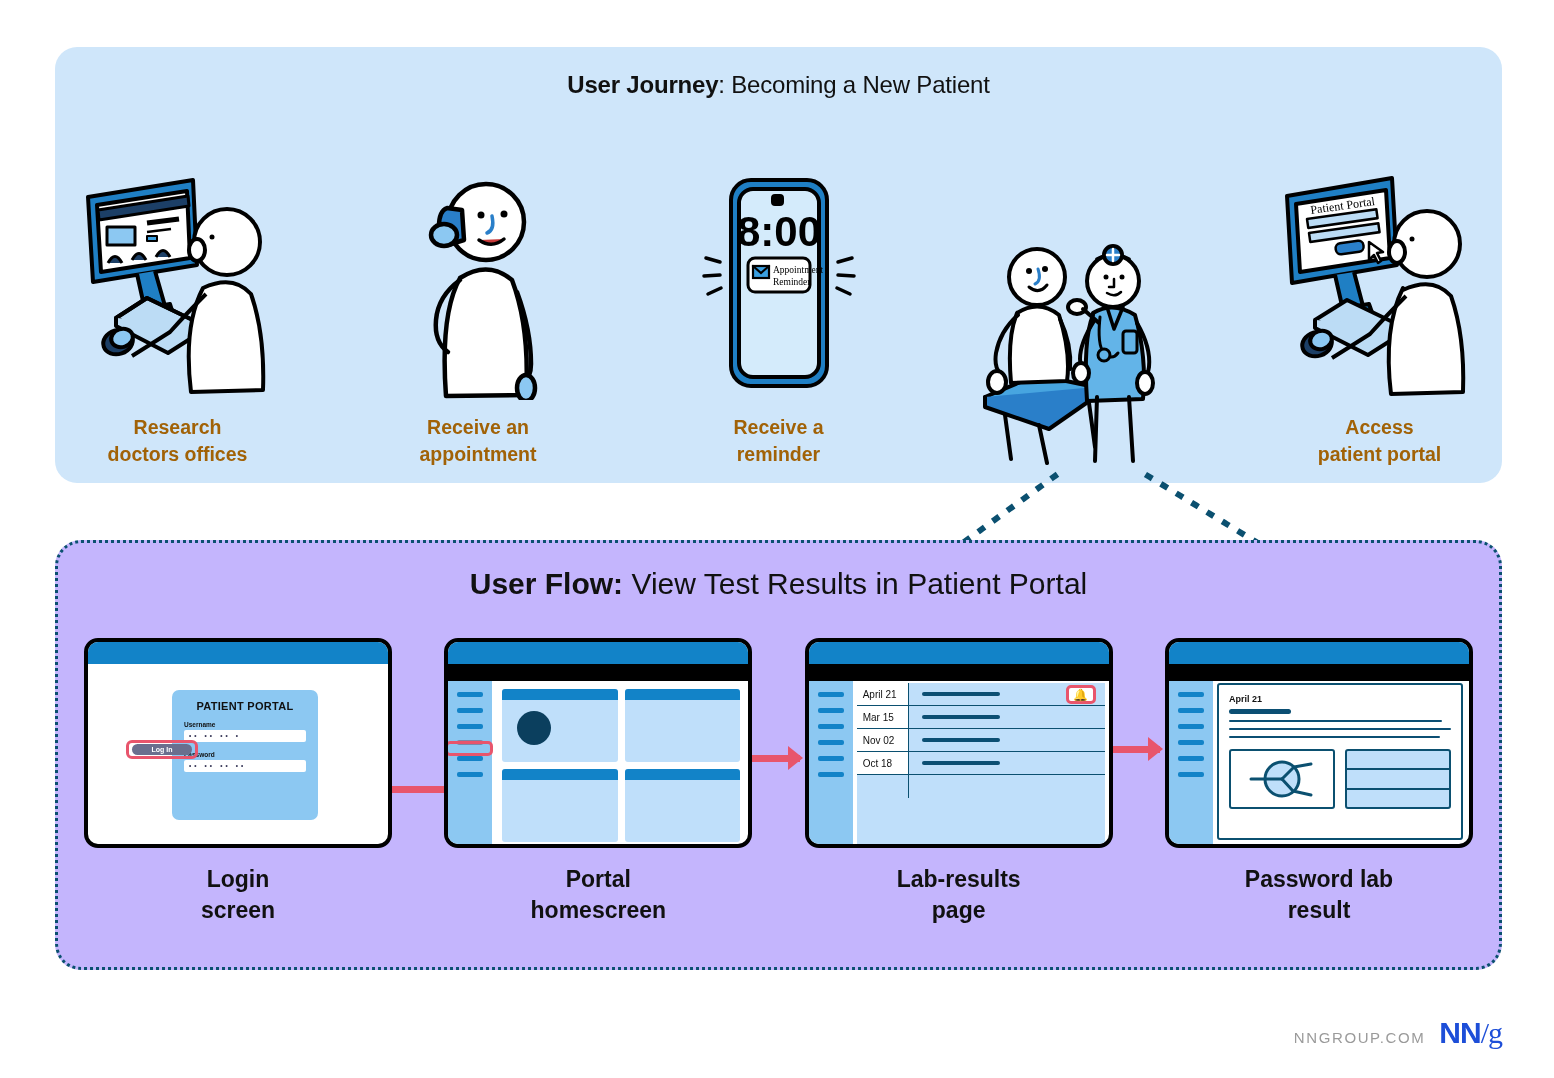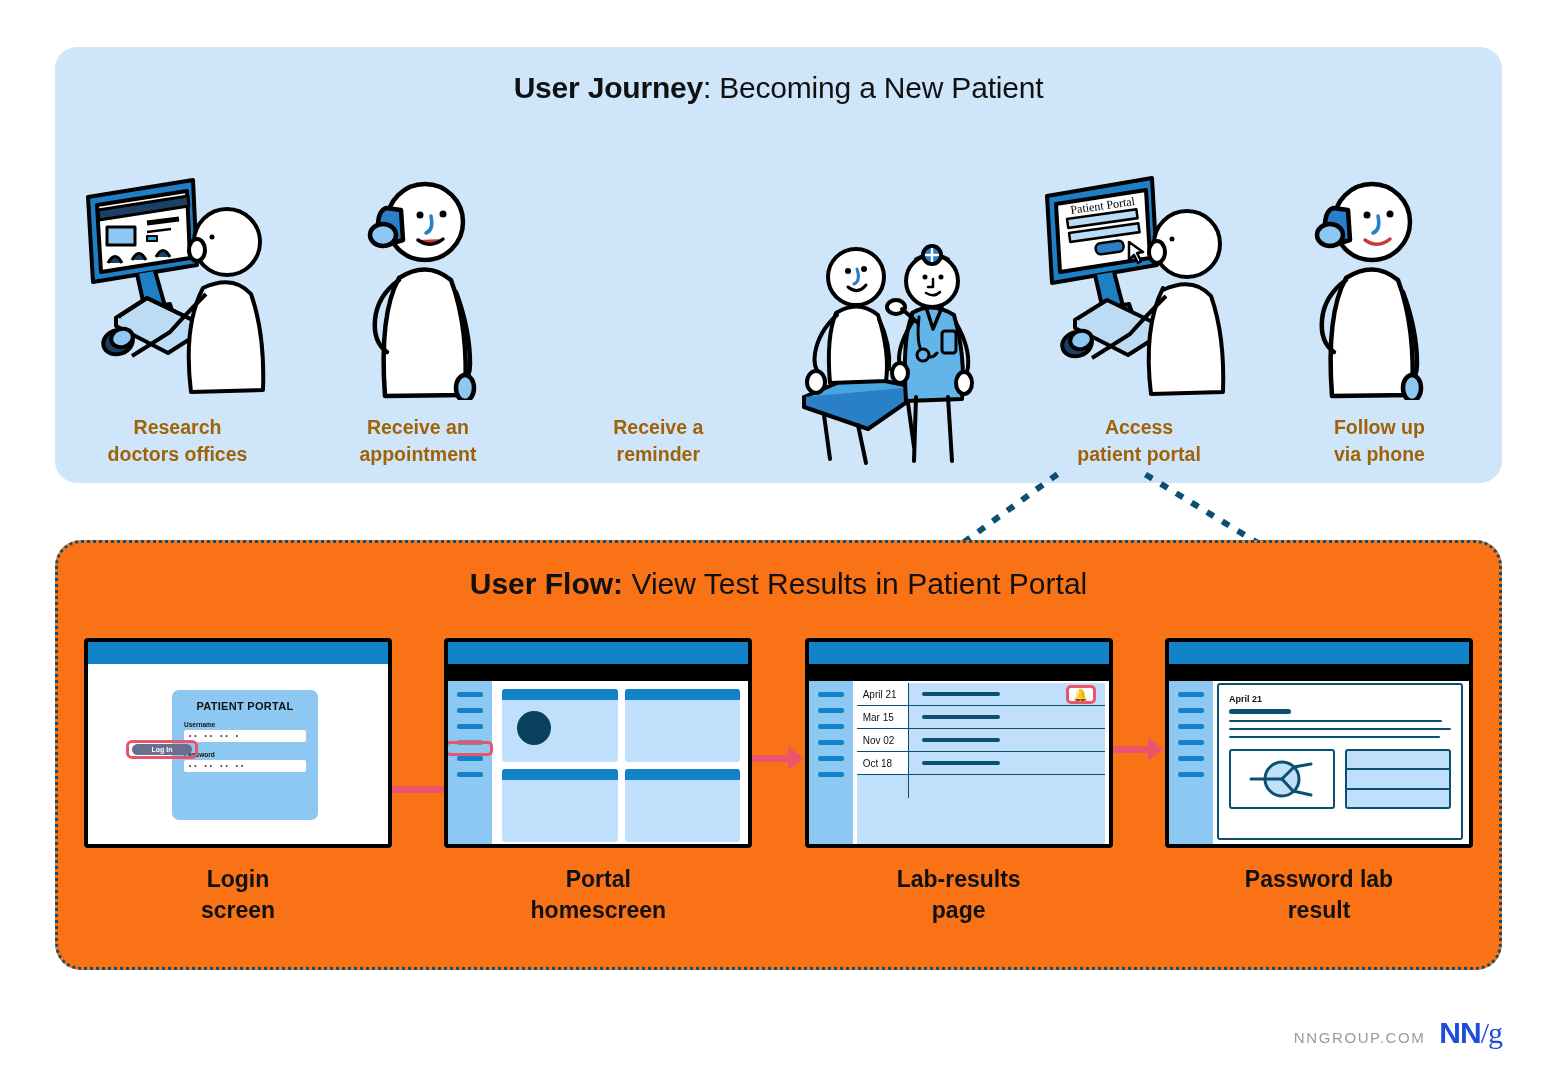--- a/index.html
+++ b/index.html
@@ -12,21 +12,21 @@
     overflow:hidden;
   }
 
   
   #journey-panel{
     position:absolute; left:55px; top:47px; width:1447px; height:436px;
     background:#cfe6fa; border-radius:22px;
   }
   #journey-title{
     position:absolute; top:24px; left:0; width:100%;
-    text-align:center; font-size:30px; color:#111;
+    text-align:center; font-size:24px; color:#111;
     letter-spacing:-.2px;
   }
   #journey-title .b{ font-weight:bold; }
 
   #journey-steps{
     position:absolute; top:80px; left:20px; right:20px; height:340px;
     display:flex; align-items:flex-end; justify-content:space-between;
   }
   .jstep{ width:205px; display:flex; flex-direction:column; align-items:center; }
   .jart{ height:230px; width:100%; display:flex; align-items:flex-end; justify-content:center; }
@@ -34,21 +34,21 @@
     margin-top:14px; text-align:center; font-size:19.5px; font-weight:bold;
     color:#a16207; line-height:1.35; white-space:pre-line;
   }
 
   
   #funnel{ position:absolute; left:55px; top:300px; width:1447px; height:280px; pointer-events:none; }
 
   
   #flow-panel{
     position:absolute; left:55px; top:540px; width:1447px; height:430px;
-    background:#f97316; border-radius:26px;
+    background:#c4b5fd; border-radius:26px;
     border:3px dotted #0b5070;
   }
   #flow-title{
     position:absolute; top:24px; left:0; width:100%;
     text-align:center; font-size:30px; color:#111;
   }
   #flow-title .b{ font-weight:bold; }
 
   #flow-steps{
     position:absolute; top:95px; left:20px; right:20px; height:300px;
@@ -56,21 +56,21 @@
   }
   .fstep{ width:320px; display:flex; flex-direction:column; align-items:center; }
   .flabel{
     margin-top:16px; text-align:center; font-size:23px; font-weight:bold;
     color:#111; line-height:1.35; white-space:pre-line;
   }
 
   
   .mock{
     width:308px; height:210px; background:#ffffff;
-    border:4px solid #000; border-radius:4px; overflow:hidden;
+    border:4px solid #000; border-radius:14px; overflow:hidden;
     position:relative;
   }
   .mock .bluebar{ height:22px; background:#1283c8; }
   .mock .blackbar{ height:17px; background:#000; }
 
   
   .login-card{
     position:absolute; left:84px; top:48px; width:146px; height:130px;
     background:#8cc8f2; border-radius:7px; padding:10px 12px;
   }
@@ -208,20 +208,37 @@
             <path d="M141 122 q14 38 14 72 q0 14 -8 18" fill="none"></path>
             <ellipse cx="150" cy="218" rx="9" ry="13" fill="#8cc8f2"></ellipse>
           </g>
         </svg>
       </div>
       <div class="jlabel">Receive an
 appointment</div>
     </div>
 
     <div class="jstep">
+      <div class="jart">
+        <svg width="205" height="230" viewBox="0 0 205 230">
+          <g stroke="#000" stroke-width="4" fill="none" stroke-linecap="round">
+            <rect x="55" y="10" width="96" height="206" rx="20" fill="#1f7fc4"></rect>
+            <rect x="63" y="19" width="80" height="188" rx="14" fill="#d4ebfb"></rect>
+            <rect x="97" y="26" width="9" height="8" rx="2" fill="#000"></rect>
+            <text x="103" y="76" font-family="Liberation Sans, sans-serif" font-size="42" font-weight="bold" fill="#000" stroke="none" text-anchor="middle">8:00</text>
+            <rect x="72" y="88" width="62" height="34" rx="7" fill="#fff" stroke-width="3"></rect>
+            <rect x="77" y="96" width="16" height="12" fill="#3a9fe0" stroke-width="2.2"></rect>
+            <path d="M77 96 l8 7 l8 -7" stroke-width="2.2" fill="none"></path>
+            <text x="97" y="103" font-family="Liberation Serif, serif" font-size="9.5" fill="#000" stroke="none">Appointment</text>
+            <text x="97" y="115" font-family="Liberation Serif, serif" font-size="9.5" fill="#000" stroke="none">Reminder</text>
+            <path d="M44 92 L30 88 M44 105 L28 106 M45 118 L32 124" stroke-width="3.5"></path>
+            <path d="M162 92 L176 88 M162 105 L178 106 M161 118 L174 124" stroke-width="3.5"></path>
+          </g>
+        </svg>
+      </div>
       <div class="jlabel">Receive a
 reminder</div>
     </div>
 
     <div class="jstep">
       <div class="jart">
         <svg width="205" height="230" viewBox="0 0 205 230">
           <g stroke="#000" stroke-width="4" fill="none" stroke-linejoin="round" stroke-linecap="round">
             <path d="M8 160 L60 138 L118 150 L72 182 Z" fill="#2a7fc9" stroke="none"></path>
             <path d="M8 160 L60 138 L118 150 L72 182 Z" fill="#47a5e0"></path>
@@ -283,41 +300,20 @@
             <circle cx="135" cy="69" r="2.5" fill="#000" stroke="none"></circle>
             <path d="M126 120 q30-14 48 6 q14 40 12 96 L114 224 q-8-66 12-106 Z" fill="#fff"></path>
             <path d="M129 126 q-20 20 -36 38 q-22 14 -38 24" stroke-width="4" fill="none"></path>
           </g>
         </svg>
       </div>
       <div class="jlabel">Access
 patient portal</div>
     </div>
 
-    <div class="jstep">
-      <div class="jart">
-        <svg width="205" height="230" viewBox="0 0 205 230">
-          <g fill="none" stroke="#000" stroke-width="4.5" stroke-linejoin="round" stroke-linecap="round">
-            <circle cx="95" cy="52" r="38" fill="#fff"></circle>
-            <path d="M56 38 q-8 3 -8 18 q0 16 9 19 l16 -5 l-2 -30 Z" fill="#2a7fc9"></path>
-            <ellipse cx="53" cy="65" rx="13" ry="11" fill="#8cc8f2"></ellipse>
-            <circle cx="90" cy="45" r="3.5" fill="#000" stroke="none"></circle>
-            <circle cx="113" cy="44" r="3.5" fill="#000" stroke="none"></circle>
-            <path d="M101 46 q3 14 -5 17" stroke="#2a7fc9" stroke-width="3.5" fill="none"></path>
-            <path d="M88 70 q13 9 25 -1" stroke="#c83a3a" stroke-width="3.5"></path>
-            <path d="M69 108 q28 -18 52 2 q18 48 14 115 L55 226 q-6 -82 14 -118 Z" fill="#fff"></path>
-            <path d="M69 110 q-22 16 -24 40 q-2 22 12 32"></path>
-            <path d="M126 122 q14 38 14 72 q0 14 -8 18"></path>
-            <ellipse cx="135" cy="218" rx="9" ry="13" fill="#8cc8f2"></ellipse>
-          </g>
-        </svg>
-      </div>
-      <div class="jlabel">Follow up
-via phone</div>
-    </div>
 
   </div>
 </div>
 
 <svg id="funnel">
   <g stroke="#0b5070" stroke-width="6" stroke-linecap="square" stroke-dasharray="2 16" fill="none">
     <path d="M1000 176 L905 245"></path>
     <path d="M1093 176 L1206 245"></path>
   </g>
 </svg>

